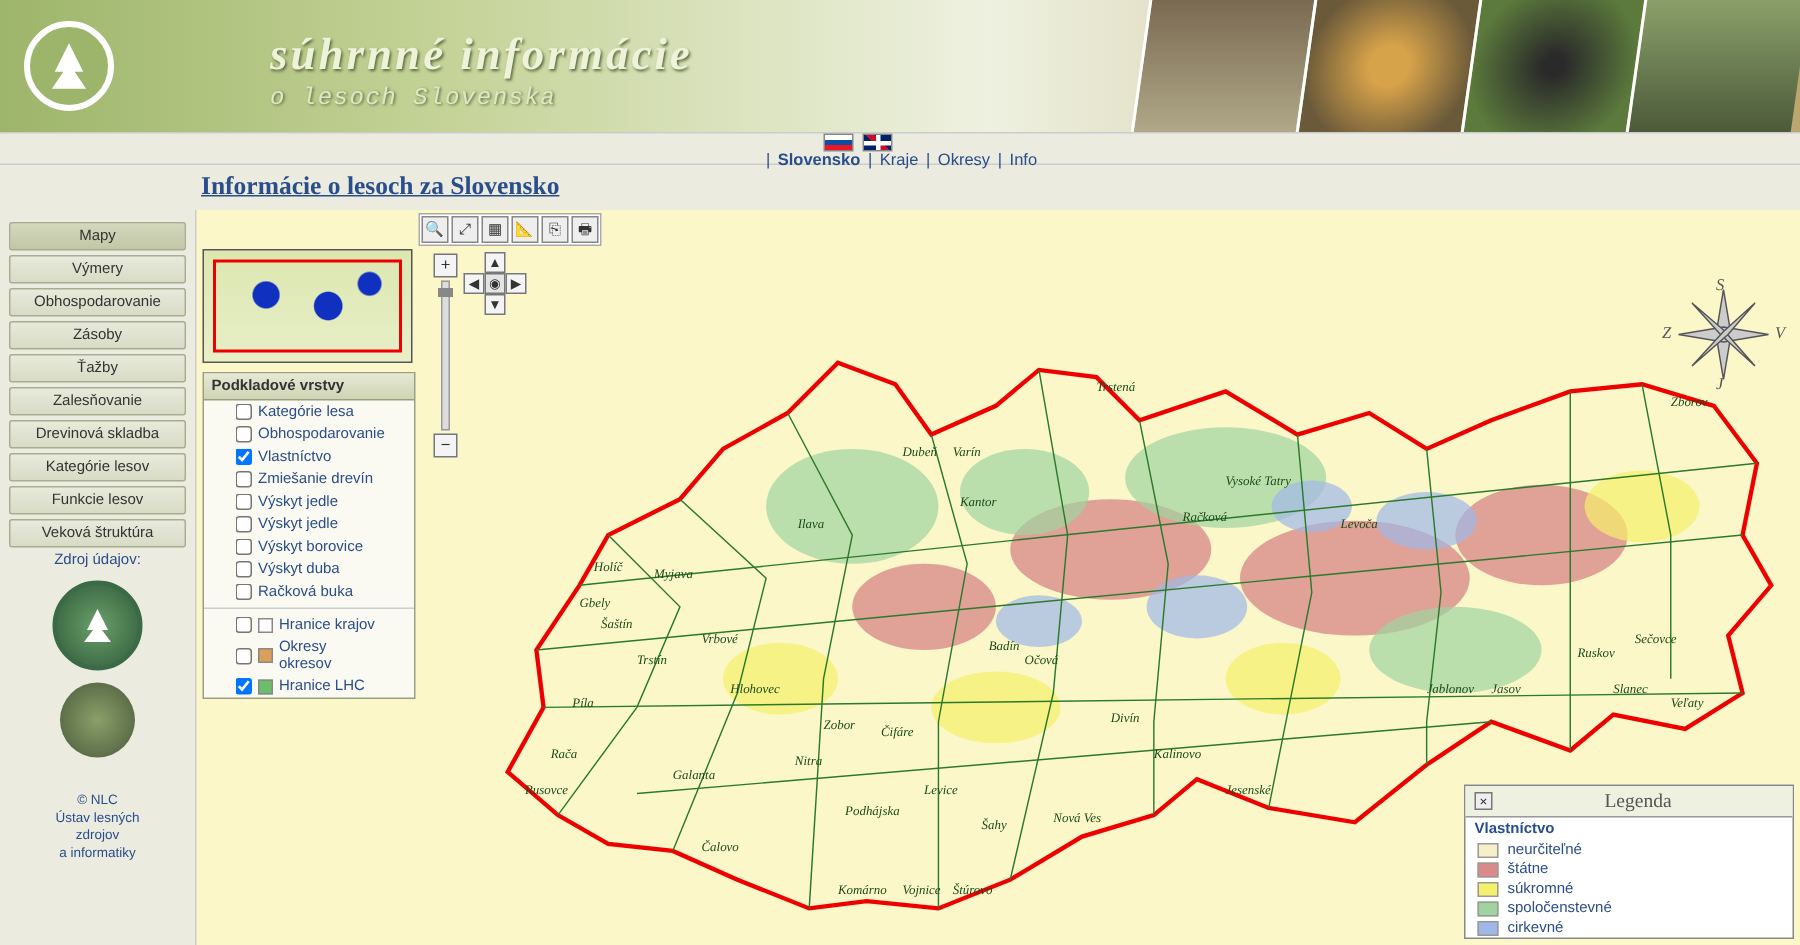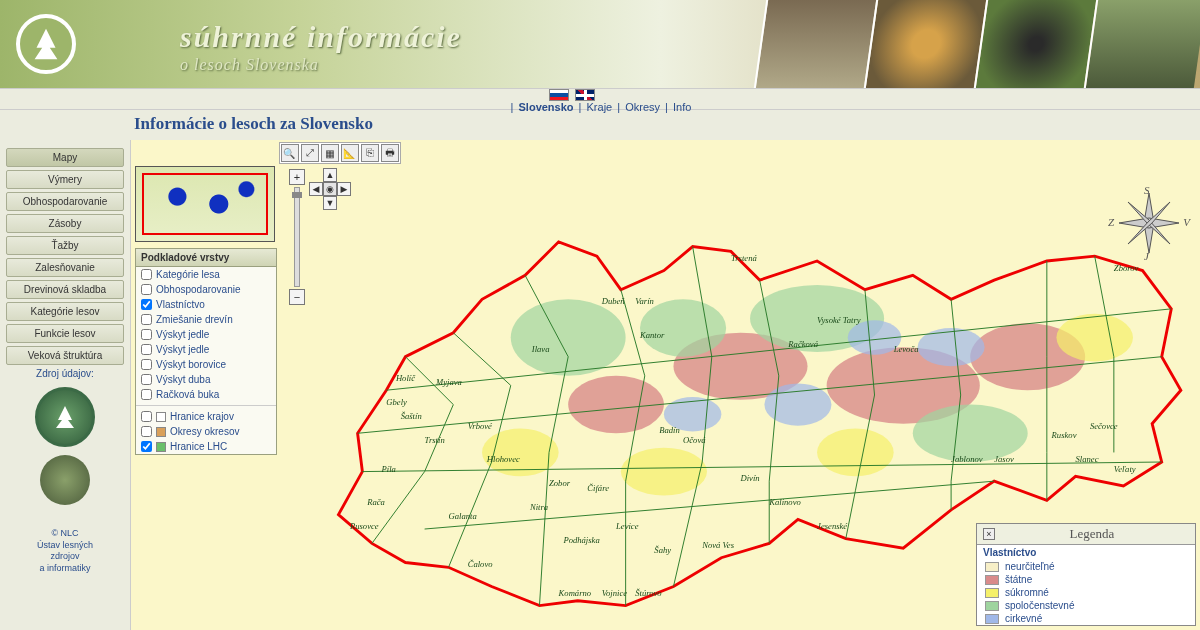--- a/index.html
+++ b/index.html
@@ -30,21 +30,21 @@
   }
   .banner-logo svg { width: 38px; height: 38px; }
   .banner-title {
     position: absolute; left: 180px; top: 20px;
     font-family: Georgia, serif;
     font-style: italic;
     color: #eef2d8;
     text-shadow: 1px 1px 2px #5a6b3f;
   }
   .banner-title .l1 { font-size: 30px; letter-spacing: 2px; font-weight: bold; }
-  .banner-title .l2 { font-size: 16px; letter-spacing: 1px; margin-top: 2px; color: #dfe7c3; }
+  .banner-title .l2 { font-size: 16px; letter-spacing: 1px; margin-top: 2px; color: #dfe7c3; font-family: Liberation Mono, monospace; }
   .banner-photos {
     position: absolute; right: 0; top: 0; bottom: 0;
     display: flex;
   }
   .banner-photo {
     width: 110px; height: 88px;
     border-left: 2px solid #fff;
     transform: skewX(-8deg);
   }
   .banner-photo:nth-child(1){ background: linear-gradient(#7a6a52,#b0a888); }
@@ -79,20 +79,21 @@
   .nav-links a { color:#2a4d8c; cursor:pointer; }
 
   
   .page-title {
     padding: 4px 0 6px 134px;
     font-family: Georgia, serif;
     font-size: 17px;
     font-weight: bold;
     color: #2a4d8c;
     background:#ebecdf;
+    text-decoration:underline;
   }
 
   
   .main {
     display: flex;
     height: calc(100% - 88px - 22px - 30px);
   }
   .sidebar {
     width: 130px;
     background: #ebecdf;
@@ -191,21 +192,21 @@
     position:absolute; top: 108px; left: 4px;
     width: 142px;
     background:#fafaf2;
     border:1px solid #9aa07f;
     font-size:10px;
   }
   .layer-panel .hdr{
     background:linear-gradient(#e6e9d4,#cfd4b4);
     padding:3px 5px;font-weight:bold;border-bottom:1px solid #9aa07f;
   }
-  .layer-panel label{display:flex;align-items:center;gap:4px;padding:2px 5px;color:#2a4d8c;cursor:pointer;}
+  .layer-panel label{display:flex;align-items:center;gap:4px;padding:2px 21px;color:#2a4d8c;cursor:pointer;}
   .layer-panel input{margin:0;width:11px;height:11px;}
   .layer-panel hr{border:none;border-top:1px solid #ccc;margin:3px 0;}
   .layer-panel .sw{width:10px;height:10px;border:1px solid #888;display:inline-block;}
 
   
   .map-area {
     position:absolute; top:20px; left:150px; right:0; bottom:0;
   }
   svg.slovakia { width:100%; height:100%; }
   .country-border { fill:#fbf7c9; stroke:#e00; stroke-width:3; }

